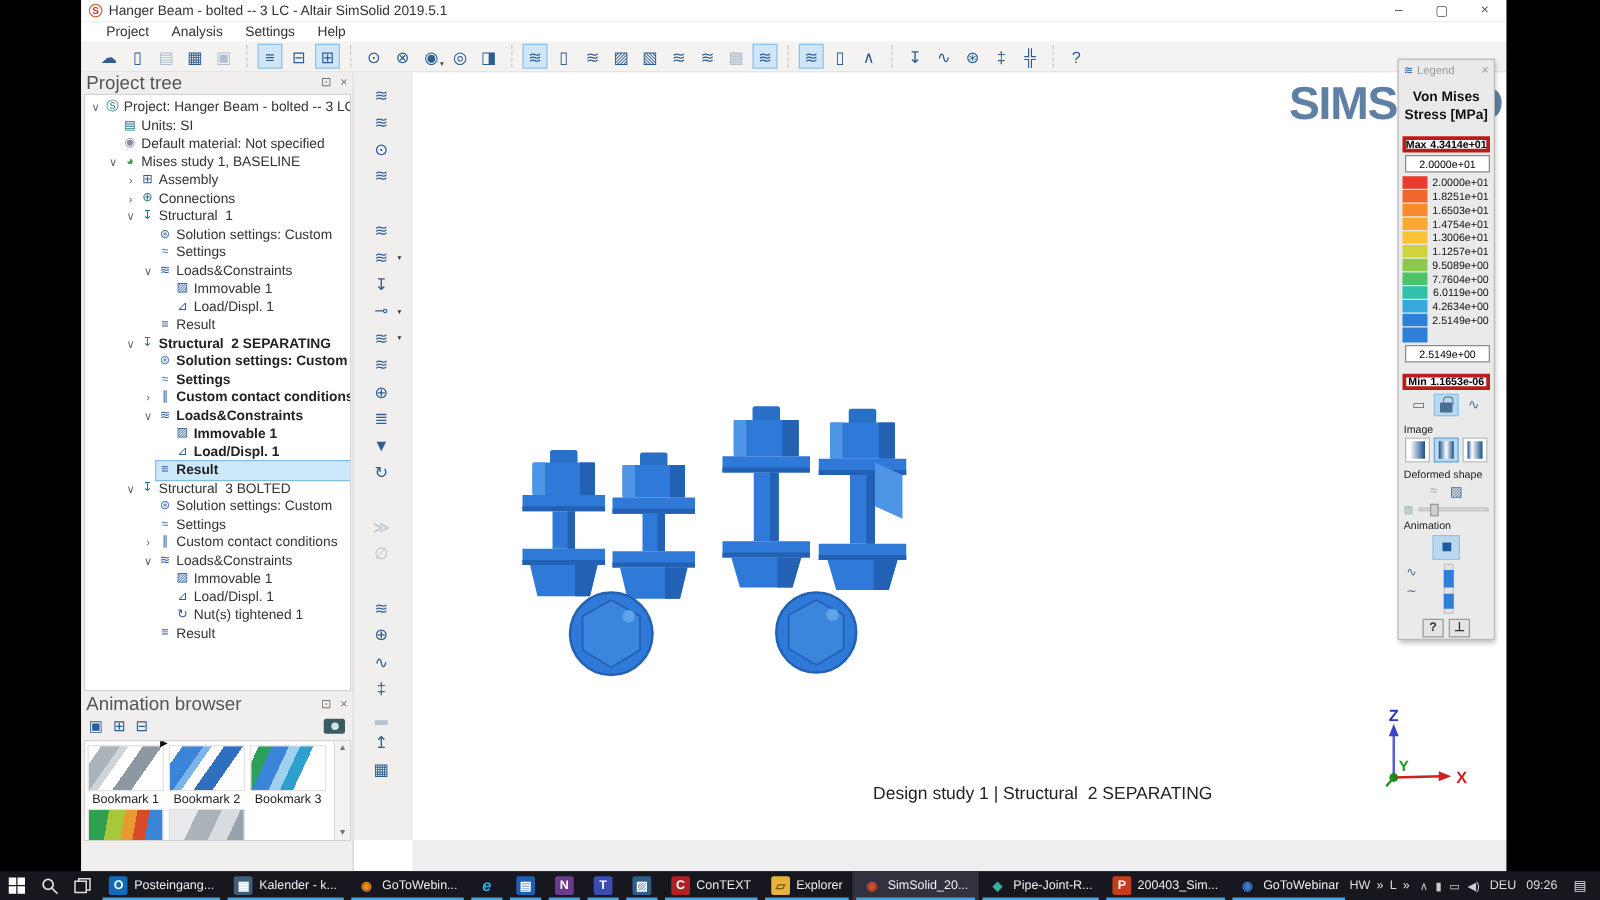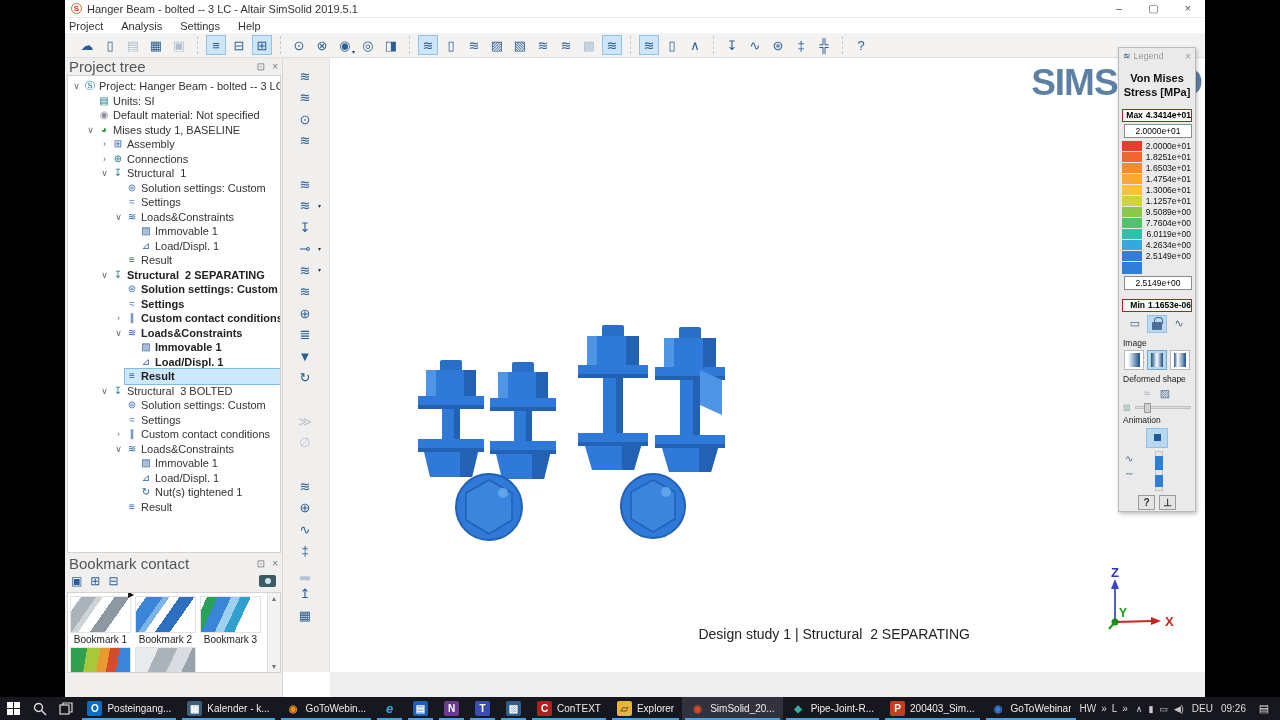--- a/index.html
+++ b/index.html
@@ -11,21 +11,21 @@
   .titlebar { position:absolute; left:0; top:0; width:100%; height:18px; background:#fff;
               display:flex; align-items:center; padding:0 6px; border-bottom:1px solid #ececec; }
   .app-icon { width:11px; height:11px; border-radius:50%; border:1px solid #d06a2a; color:#c33;
               font-size:8px; font-weight:bold; line-height:9px; text-align:center; margin-right:5px; background:#fff; }
   .title-text { font-size:11px; color:#333; flex:1; }
   .win-controls { display:flex; gap:26px; color:#555; font-size:11px; padding-right:8px; }
   .win-controls span { cursor:default; }
 
   
   .menubar { position:absolute; left:0; top:18px; width:100%; height:15px; background:#fff;
-             display:flex; gap:18px; align-items:center; padding-left:4px; }
+             display:flex; gap:18px; align-items:center; padding-left:20px; }
   .menu-item { font-size:11px; color:#333; }
 
   
   .toolbar { position:absolute; left:0; top:33px; width:100%; height:25px; background:#f4f3f2;
              border-bottom:1px solid #e0dfde; display:flex; align-items:center; padding-left:12px; gap:3px; }
   .tb-sep { width:1px; height:18px; border-left:1px dashed #c8c8c8; margin:0 5px; }
   .tb-btn { width:20px; height:20px; display:flex; align-items:center; justify-content:center;
             border:1px solid transparent; position:relative; }
   .tb-btn.sel { background:#cfe6f8; border-color:#8fc3ec; }
   .tb-btn.dis { opacity:.35; }
@@ -91,22 +91,22 @@
              color:#222; white-space:pre; }
 
   
   .legend { position:absolute; left:1053px; top:47px; width:78px; height:465px; background:#ebeaea;
             border:1px solid #bcbcbc; box-shadow:1px 2px 4px rgba(0,0,0,.25); font-size:8.5px; overflow:hidden; }
   .lg-hdr { height:16px; display:flex; align-items:center; padding:0 4px; gap:3px; }
   .lg-hdr .lg-ic { color:#2c5d93; font-size:9px; }
   .lg-hdr .lg-title { color:#999; font-size:9px; flex:1; }
   .lg-hdr .lg-close { color:#999; font-size:10px; }
   .lg-heading { text-align:center; font-weight:bold; font-size:11px; color:#111; line-height:1.25; margin-top:8px; }
-  .lg-maxrow { margin:9px 3px 0; background:#f7f7f7; border:1px solid #b91c1c; height:13px;
-               display:flex; align-items:center; justify-content:flex-end; gap:3px; font-size:8.5px; }
+  .lg-maxrow { margin:9px 3px 0; background:#f7f7f7; border:3px solid #b91c1c; height:13px;
+               display:flex; align-items:center; justify-content:center; gap:3px; font-size:8.5px; }
   .lg-maxrow b { font-weight:bold; }
   .lg-input { display:block; margin:2px 5px 0; width:68px; height:14px; border:1px solid #8a8a8a; background:#fff;
               font-size:8.5px; text-align:center; font-family:"Liberation Sans",sans-serif; }
   .lg-scale { margin:3px 3px 0; }
   .scale-row { display:flex; align-items:center; height:11px; }
   .scale-row .sw { width:20px; height:10px; flex:none; }
   .scale-row .sv { flex:1; text-align:right; color:#111; padding-right:1px; }
   .scale-tail { width:20px; height:12px; }
   .lg-iconrow { display:flex; align-items:center; justify-content:space-between; padding:3px 6px 2px; }
   .lg-tool { width:20px; height:18px; display:flex; align-items:center; justify-content:center; color:#4a6e94; font-size:11px; }
@@ -498,21 +498,21 @@
           <span class="tw"></span>
           <span class="hl">
             <span class="ticon" style="color: rgb(42, 93, 159);">≡</span>
             <span class="tlabel">Result</span>
           </span>
         </div>
       </div>
 
     <div class="bm-panel">
       <div class="panel-hdr">
-        <span class="ph-title">Bookmark contact</span>
+        <span class="ph-title">Animation browser</span>
         <span class="ph-ic">⊡</span>
         <span class="ph-ic">×</span>
       </div>
       <div class="bm-toolbar">
         <span class="bm-tb-ic">▣</span>
         <span class="bm-tb-ic">⊞</span>
         <span class="bm-tb-ic">⊟</span>
         <span class="camera">
             <i></i>
           </span>

